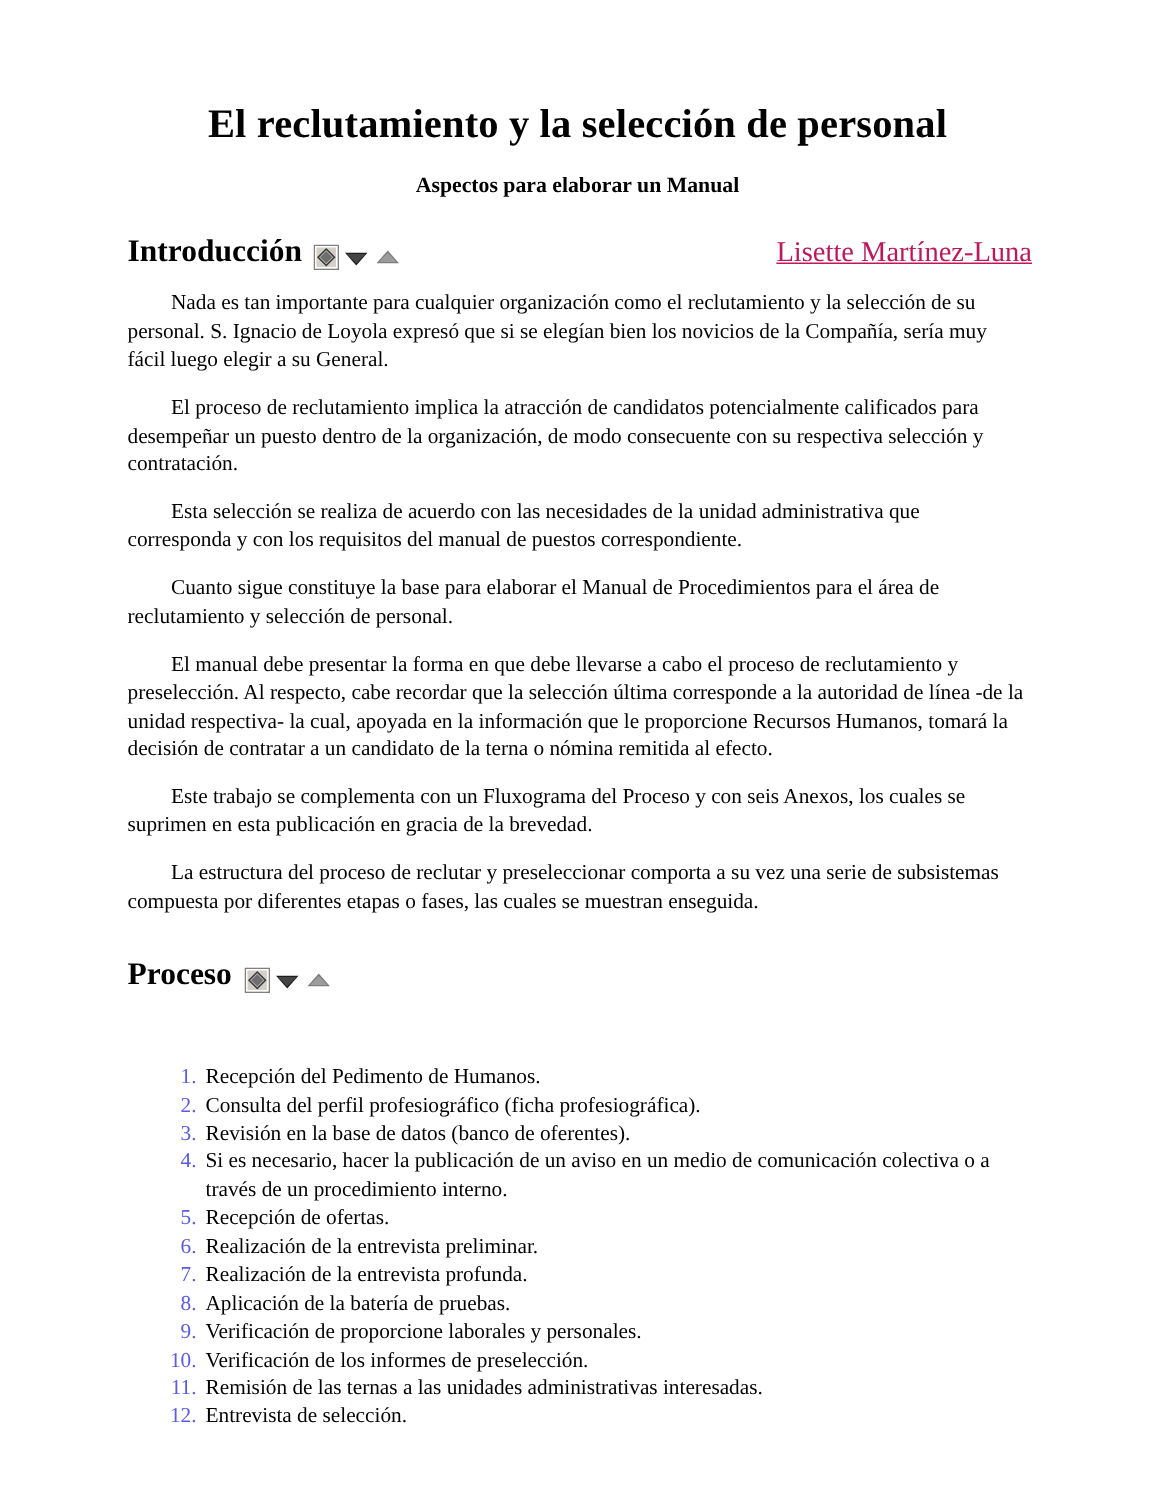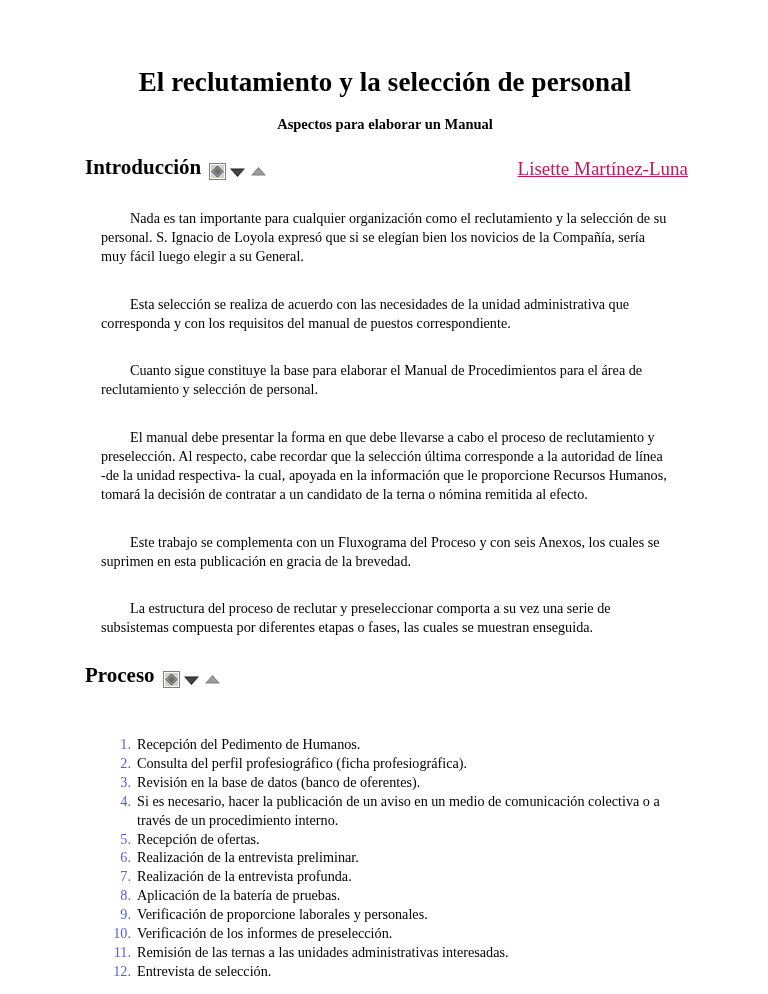--- a/index.html
+++ b/index.html
@@ -113,21 +113,21 @@
     font-size: 19px;
     color: #be185d;
     text-decoration: underline;
     white-space: nowrap;
     font-family: "Liberation Serif", "DejaVu Serif", serif;
     cursor: pointer;
   }
 
   
   .para {
-    margin: 16px;
+    margin: 0;
     padding-top: 13px;
     font-size: 14.2px;
     line-height: 1.33;
     text-align: left;
     text-indent: 29px;
     color: #000000;
   }
   .para:first-of-type { padding-top: 14px; }
 
   
@@ -190,20 +190,21 @@
             <polygon points="9.5,4 17,12.5 2,12.5" fill="#7d7d7d"></polygon>
             <polygon points="9.5,5.6 15.3,11.6 3.7,11.6" fill="#9c9c9c"></polygon>
           </svg>
         </span>
       </span>
 
       <a class="author-link">Lisette Martínez-Luna</a>
     </div>
 
     <p class="para">Nada es tan importante para cualquier organización como el reclutamiento y la selección de su personal. S. Ignacio de Loyola expresó que si se elegían bien los novicios de la Compañía, sería muy fácil luego elegir a su General.</p>
+    <p class="para">El proceso de reclutamiento implica la atracción de candidatos potencialmente calificados para desempeñar un puesto dentro de la organización, de modo consecuente con su respectiva selección y contratación.</p>
     <p class="para">Esta selección se realiza de acuerdo con las necesidades de la unidad administrativa que corresponda y con los requisitos del manual de puestos correspondiente.</p>
     <p class="para">Cuanto sigue constituye la base para elaborar el Manual de Procedimientos para el área de reclutamiento y selección de personal.</p>
     <p class="para">El manual debe presentar la forma en que debe llevarse a cabo el proceso de reclutamiento y preselección. Al respecto, cabe recordar que la selección última corresponde a la autoridad de línea -de la unidad respectiva- la cual, apoyada en la información que le proporcione Recursos Humanos, tomará la decisión de contratar a un candidato de la terna o nómina remitida al efecto.</p>
     <p class="para">Este trabajo se complementa con un Fluxograma del Proceso y con seis Anexos, los cuales se suprimen en esta publicación en gracia de la brevedad.</p>
     <p class="para">La estructura del proceso de reclutar y preseleccionar comporta a su vez una serie de subsistemas compuesta por diferentes etapas o fases, las cuales se muestran enseguida.</p>
 
     <div class="section-head-row proceso">
       <span class="section-title">Proceso</span>
 
       <span class="head-icons">

